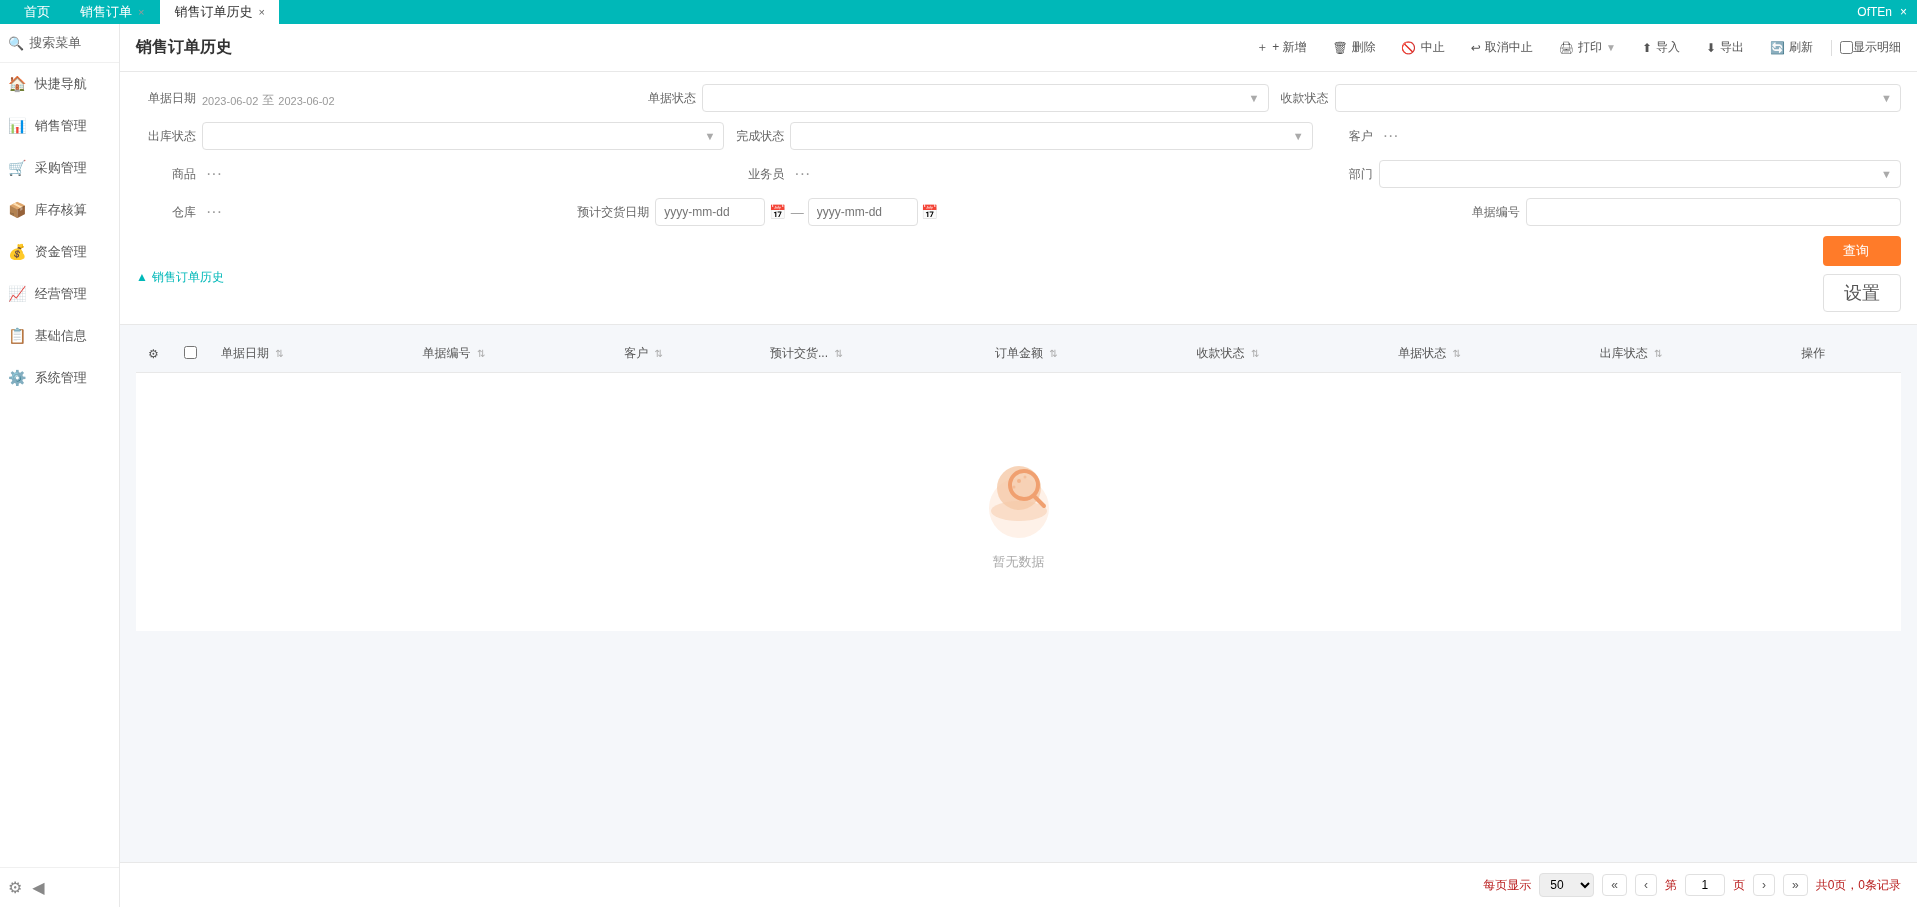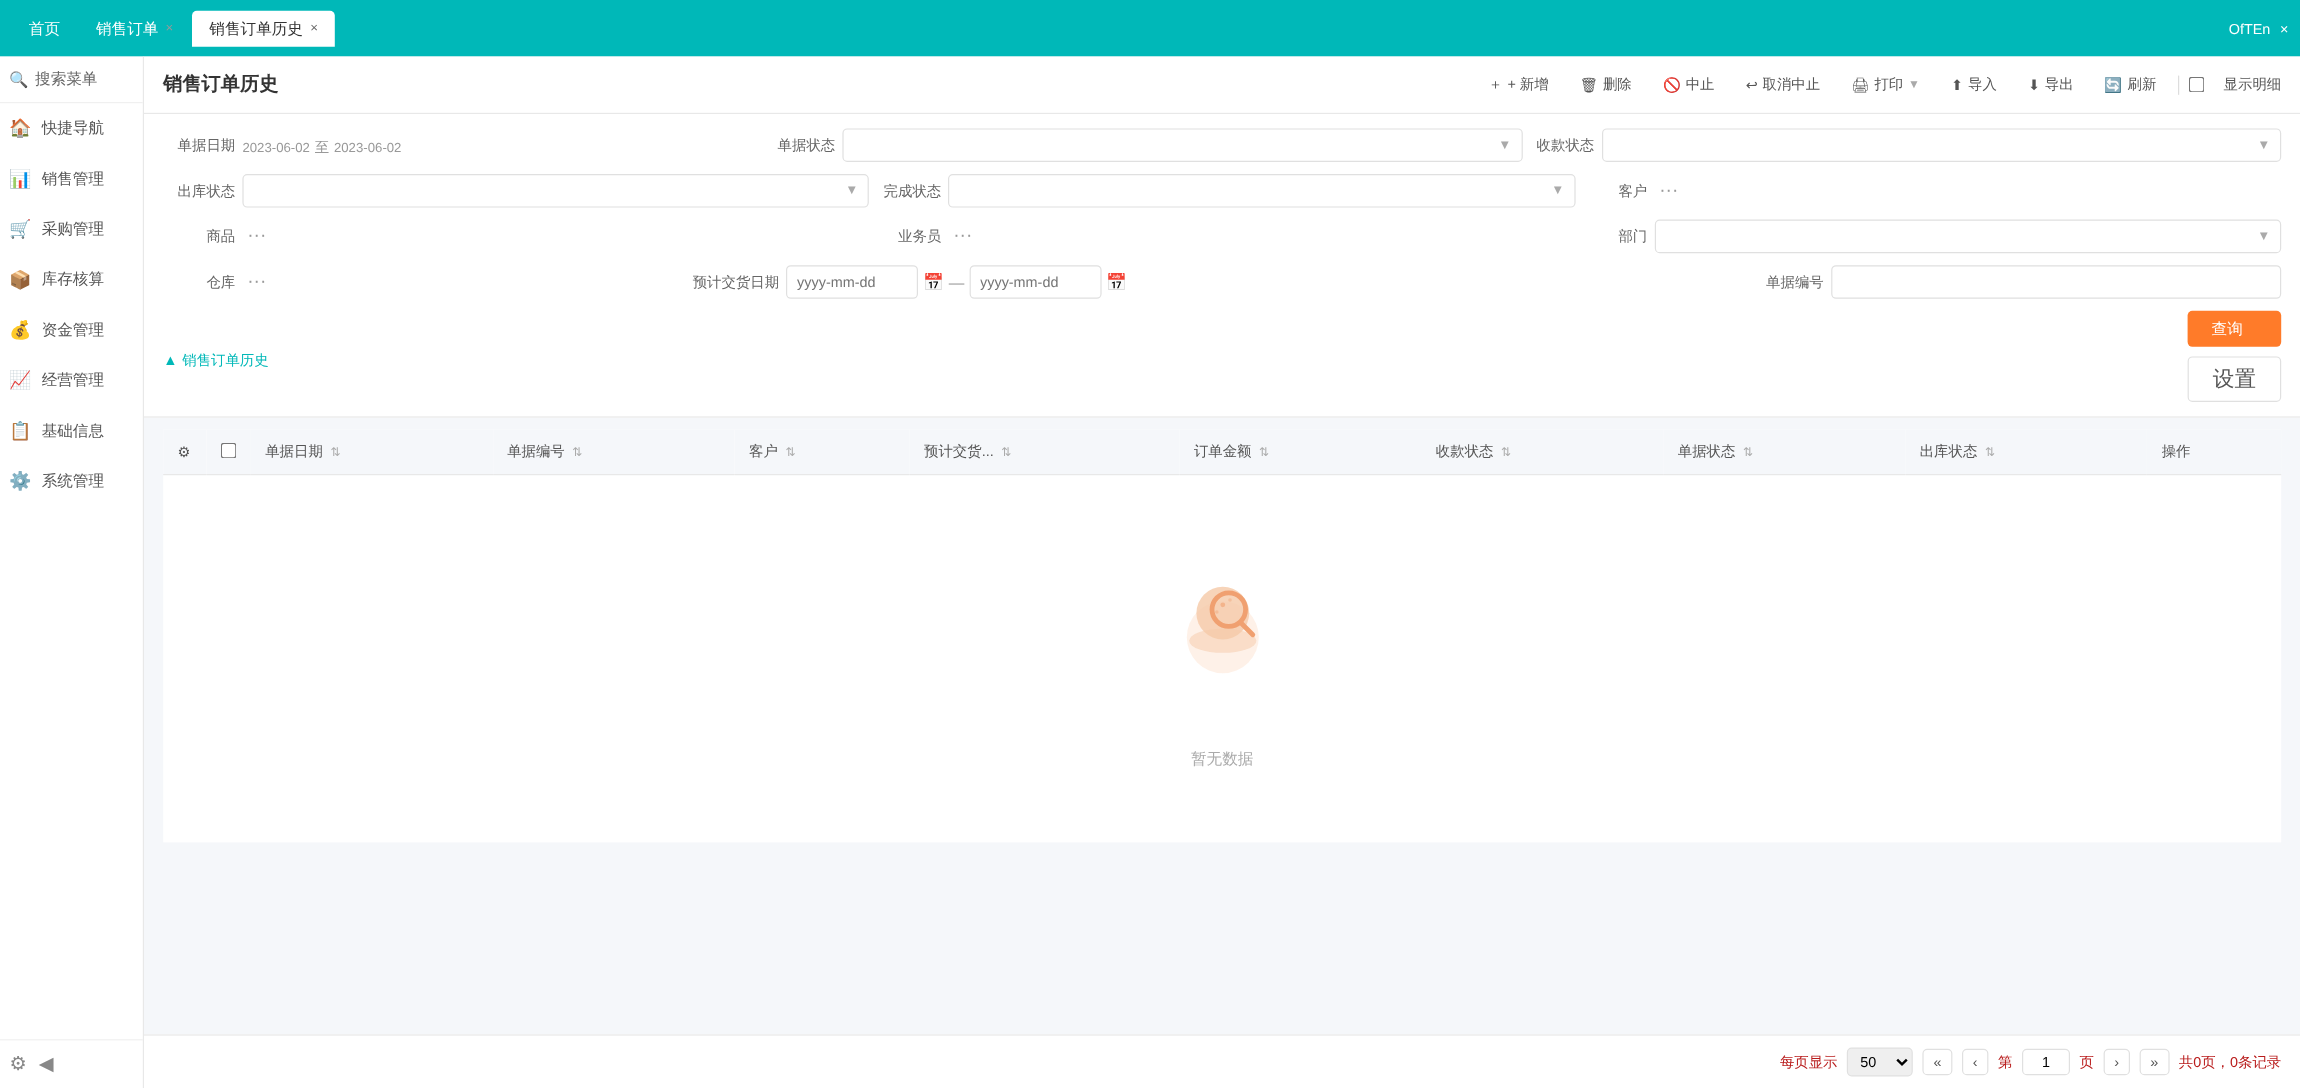--- a/index.html
+++ b/index.html
@@ -1,19 +1,19 @@
 <!DOCTYPE html>
 <html><head>
   <meta charset="utf-8">
   <style>
     * { box-sizing: border-box; margin: 0; padding: 0; }
     body { font-family: 'Microsoft YaHei', Arial, sans-serif; font-size: 13px; background: #f5f5f5; color: #333; display: flex; flex-direction: column; height: 100vh; overflow: hidden; }
 
     
-    .top-bar { background: #00b8b8; height: 47px; display: flex; align-items: center; padding: 0 10px; flex-shrink: 0; }
+    .top-bar { background: #00b8b8; height: 24px; display: flex; align-items: center; padding: 0 10px; flex-shrink: 0; }
     .top-bar .tabs { display: flex; align-items: center; flex: 1; }
     .tab { display: flex; align-items: center; padding: 6px 14px; font-size: 13px; color: #fff; cursor: pointer; border-radius: 4px 4px 0 0; margin-right: 2px; }
     .tab.active { background: #fff; color: #333; }
     .tab .close-btn { margin-left: 6px; font-size: 11px; color: #999; cursor: pointer; }
     .tab.active .close-btn { color: #666; }
     .top-bar-right { display: flex; gap: 8px; }
     .top-bar-right span { color: #fff; font-size: 12px; cursor: pointer; }
 
     
     .main-layout { display: flex; flex: 1; overflow: hidden; }
@@ -28,21 +28,21 @@
 
     
     .content { flex: 1; display: flex; flex-direction: column; overflow: hidden; background: #f5f7fa; }
 
     
     .page-header { background: #fff; padding: 10px 16px; display: flex; align-items: center; justify-content: space-between; border-bottom: 1px solid #e8e8e8; flex-shrink: 0; }
     .page-title { font-size: 16px; font-weight: bold; color: #333; }
     .toolbar { display: flex; align-items: center; gap: 6px; }
     .toolbar-btn { display: flex; align-items: center; gap: 4px; padding: 5px 10px; font-size: 12px; color: #555; cursor: pointer; border: none; background: none; }
     .toolbar-btn.primary { background: #ff7b29; color: #fff; border-radius: 4px; padding: 5px 14px; }
-    .checkbox-label { display: flex; align-items: center; gap: 16px; font-size: 12px; color: #555; cursor: pointer; }
+    .checkbox-label { display: flex; align-items: center; gap: 0; font-size: 12px; color: #555; cursor: pointer; }
     .divider-v { width: 1px; height: 16px; background: #ddd; margin: 0 2px; }
 
     
     .filter-area { background: #fff; padding: 12px 16px; border-bottom: 1px solid #e8e8e8; flex-shrink: 0; }
     .filter-row { display: flex; align-items: center; gap: 0; margin-bottom: 10px; }
     .filter-row:last-child { margin-bottom: 0; }
     .filter-item { display: flex; align-items: center; gap: 6px; flex: 1; min-width: 0; }
     .filter-label { font-size: 12px; color: #666; white-space: nowrap; min-width: 60px; text-align: right; }
     .filter-select { flex: 1; border: 1px solid #e0e0e0; border-radius: 4px; padding: 4px 8px; font-size: 12px; color: #333; background: #fff; display: flex; align-items: center; justify-content: space-between; cursor: pointer; height: 28px; }
     .filter-select .chevron { color: #aaa; font-size: 11px; }
@@ -61,21 +61,21 @@
     
     .table-area { flex: 1; overflow: auto; padding: 10px 16px; }
     .data-table { width: 100%; border-collapse: collapse; background: #fff; }
     .data-table thead tr { background: #f5f7fa; }
     .data-table th { padding: 10px 12px; font-size: 12px; color: #555; font-weight: normal; border-bottom: 1px solid #e8e8e8; text-align: left; white-space: nowrap; }
     .data-table th .sort-icon { color: #aaa; font-size: 10px; margin-left: 3px; }
     .settings-col { width: 36px; text-align: center; }
     .checkbox-col { width: 36px; text-align: center; }
 
     
-    .empty-state { display: flex; flex-direction: column; align-items: center; justify-content: center; padding: 60px 0; gap: 48px; }
+    .empty-state { display: flex; flex-direction: column; align-items: center; justify-content: center; padding: 60px 0; }
     .empty-text { font-size: 13px; color: #aaa; }
 
     
     .pagination { display: flex; align-items: center; justify-content: flex-end; padding: 10px 16px; background: #fff; border-top: 1px solid #e8e8e8; flex-shrink: 0; gap: 8px; }
     .pagination-label { font-size: 12px; color: #b91c1c; }
     .pagination-select { border: 1px solid #e0e0e0; border-radius: 4px; padding: 3px 6px; font-size: 12px; }
     .page-btn { border: 1px solid #e0e0e0; border-radius: 4px; padding: 3px 8px; font-size: 12px; cursor: pointer; background: #fff; color: #555; }
     .page-input { border: 1px solid #e0e0e0; border-radius: 4px; padding: 3px 6px; font-size: 12px; width: 40px; text-align: center; }
 
     

